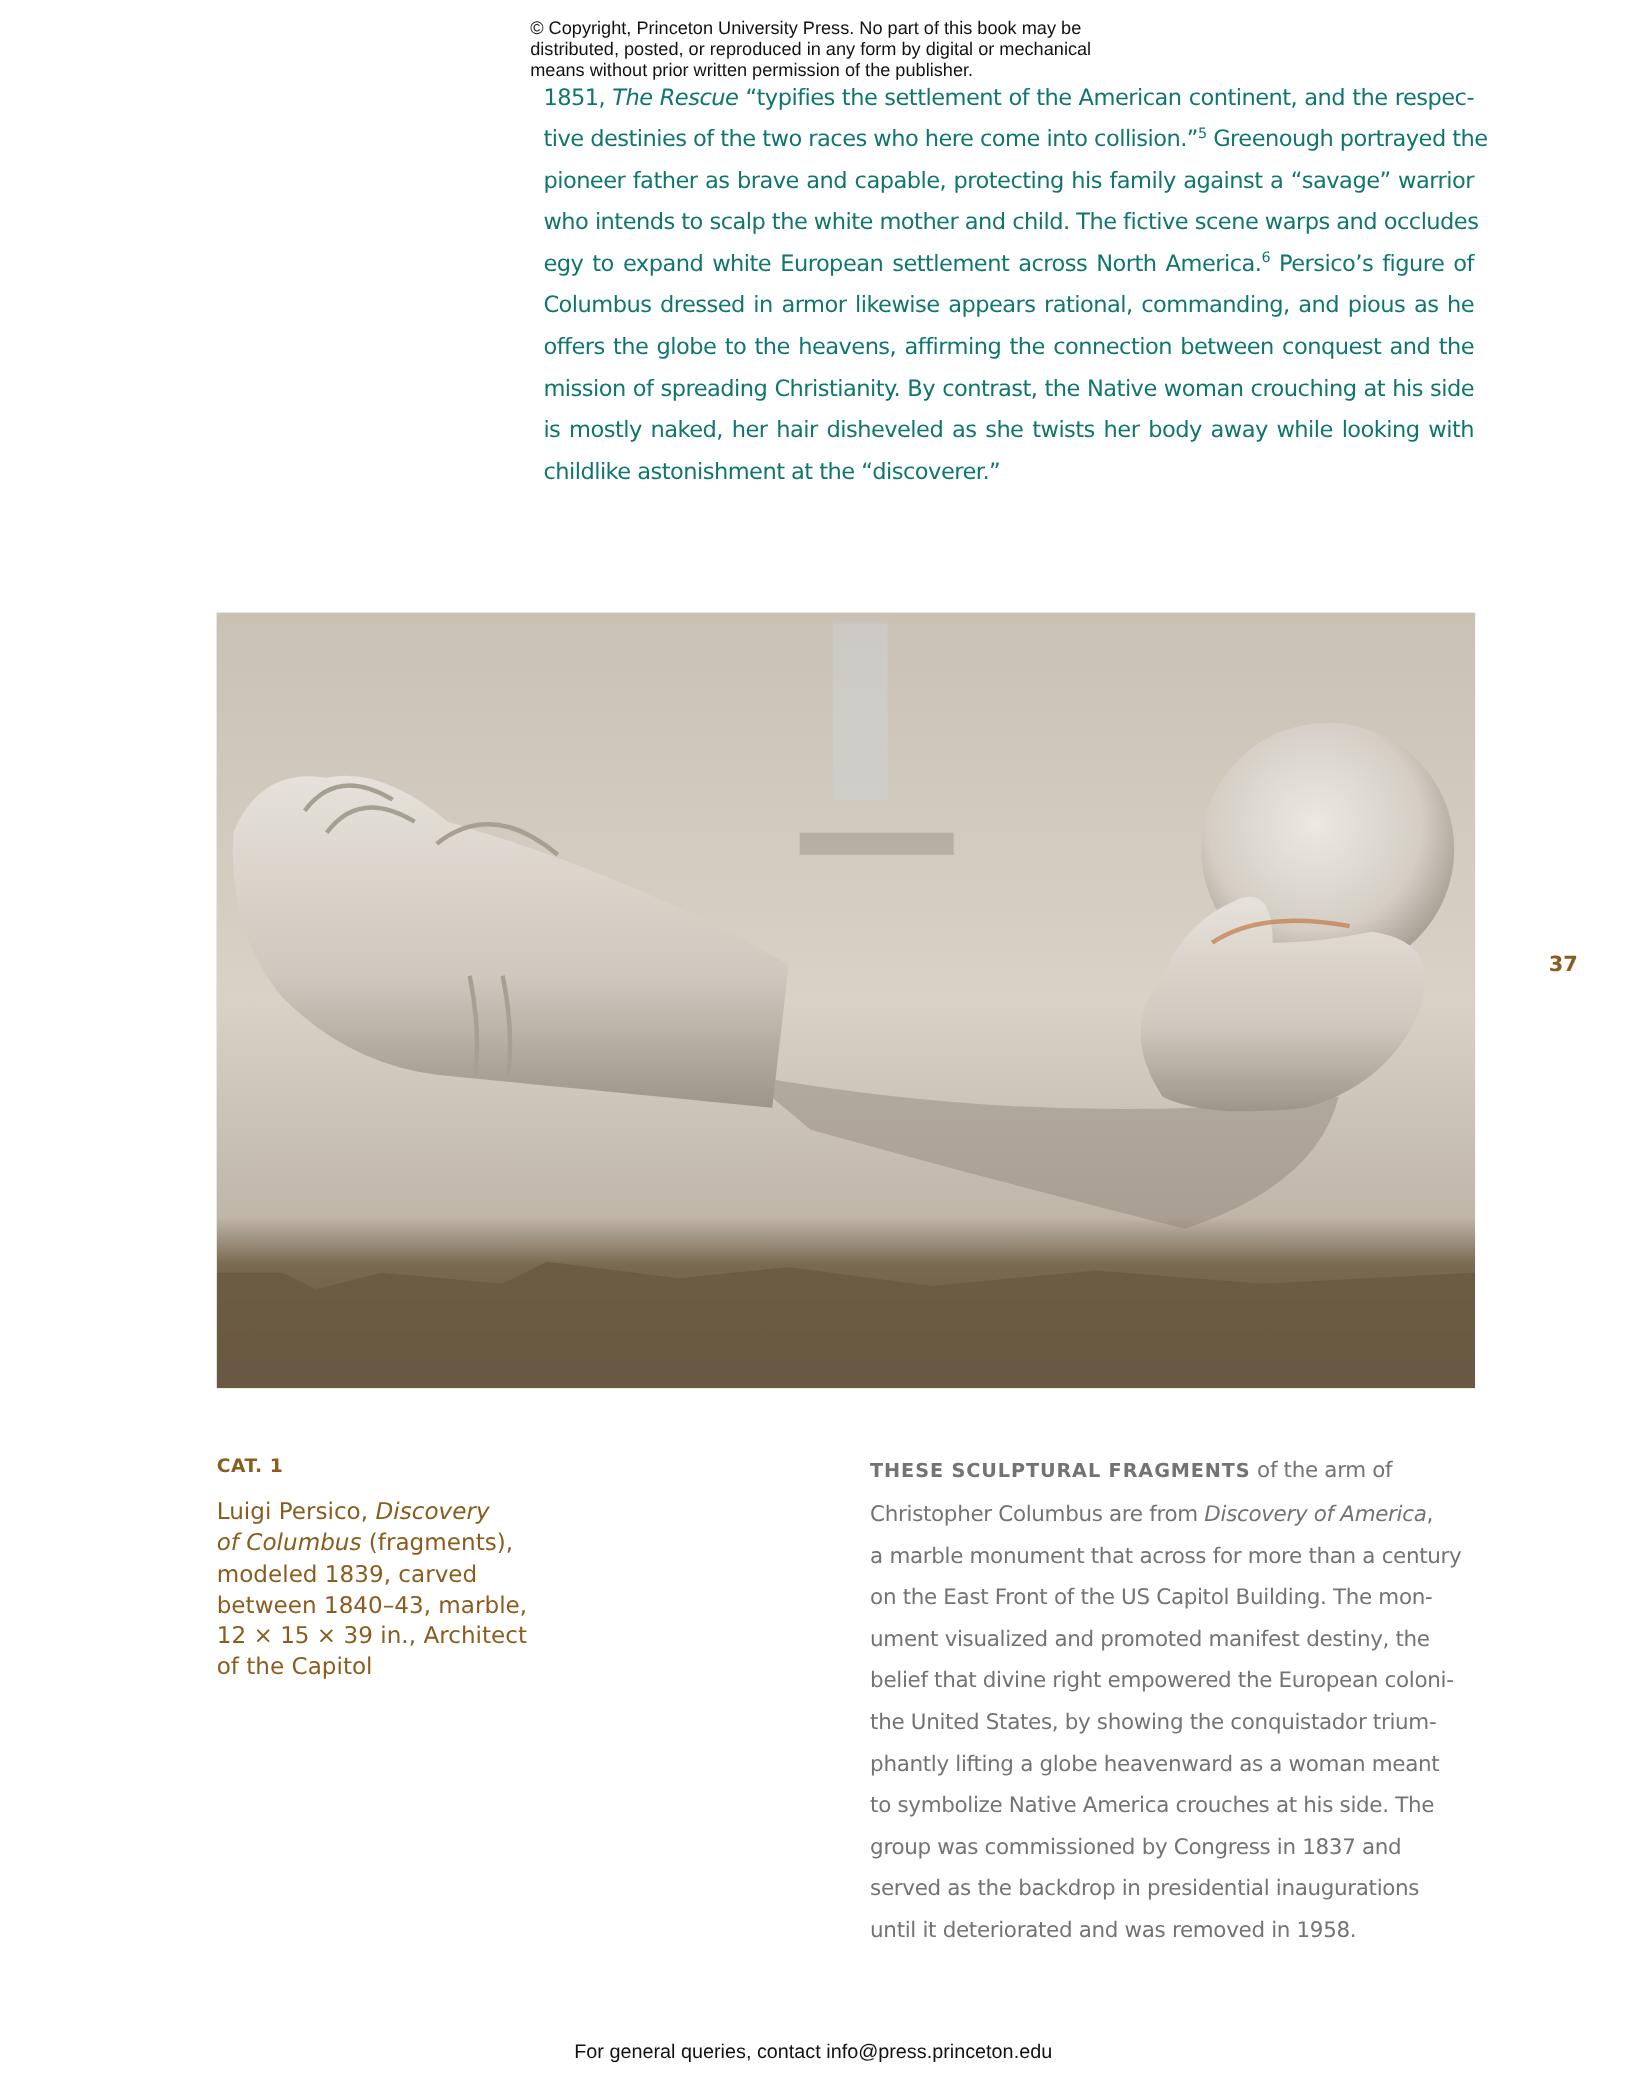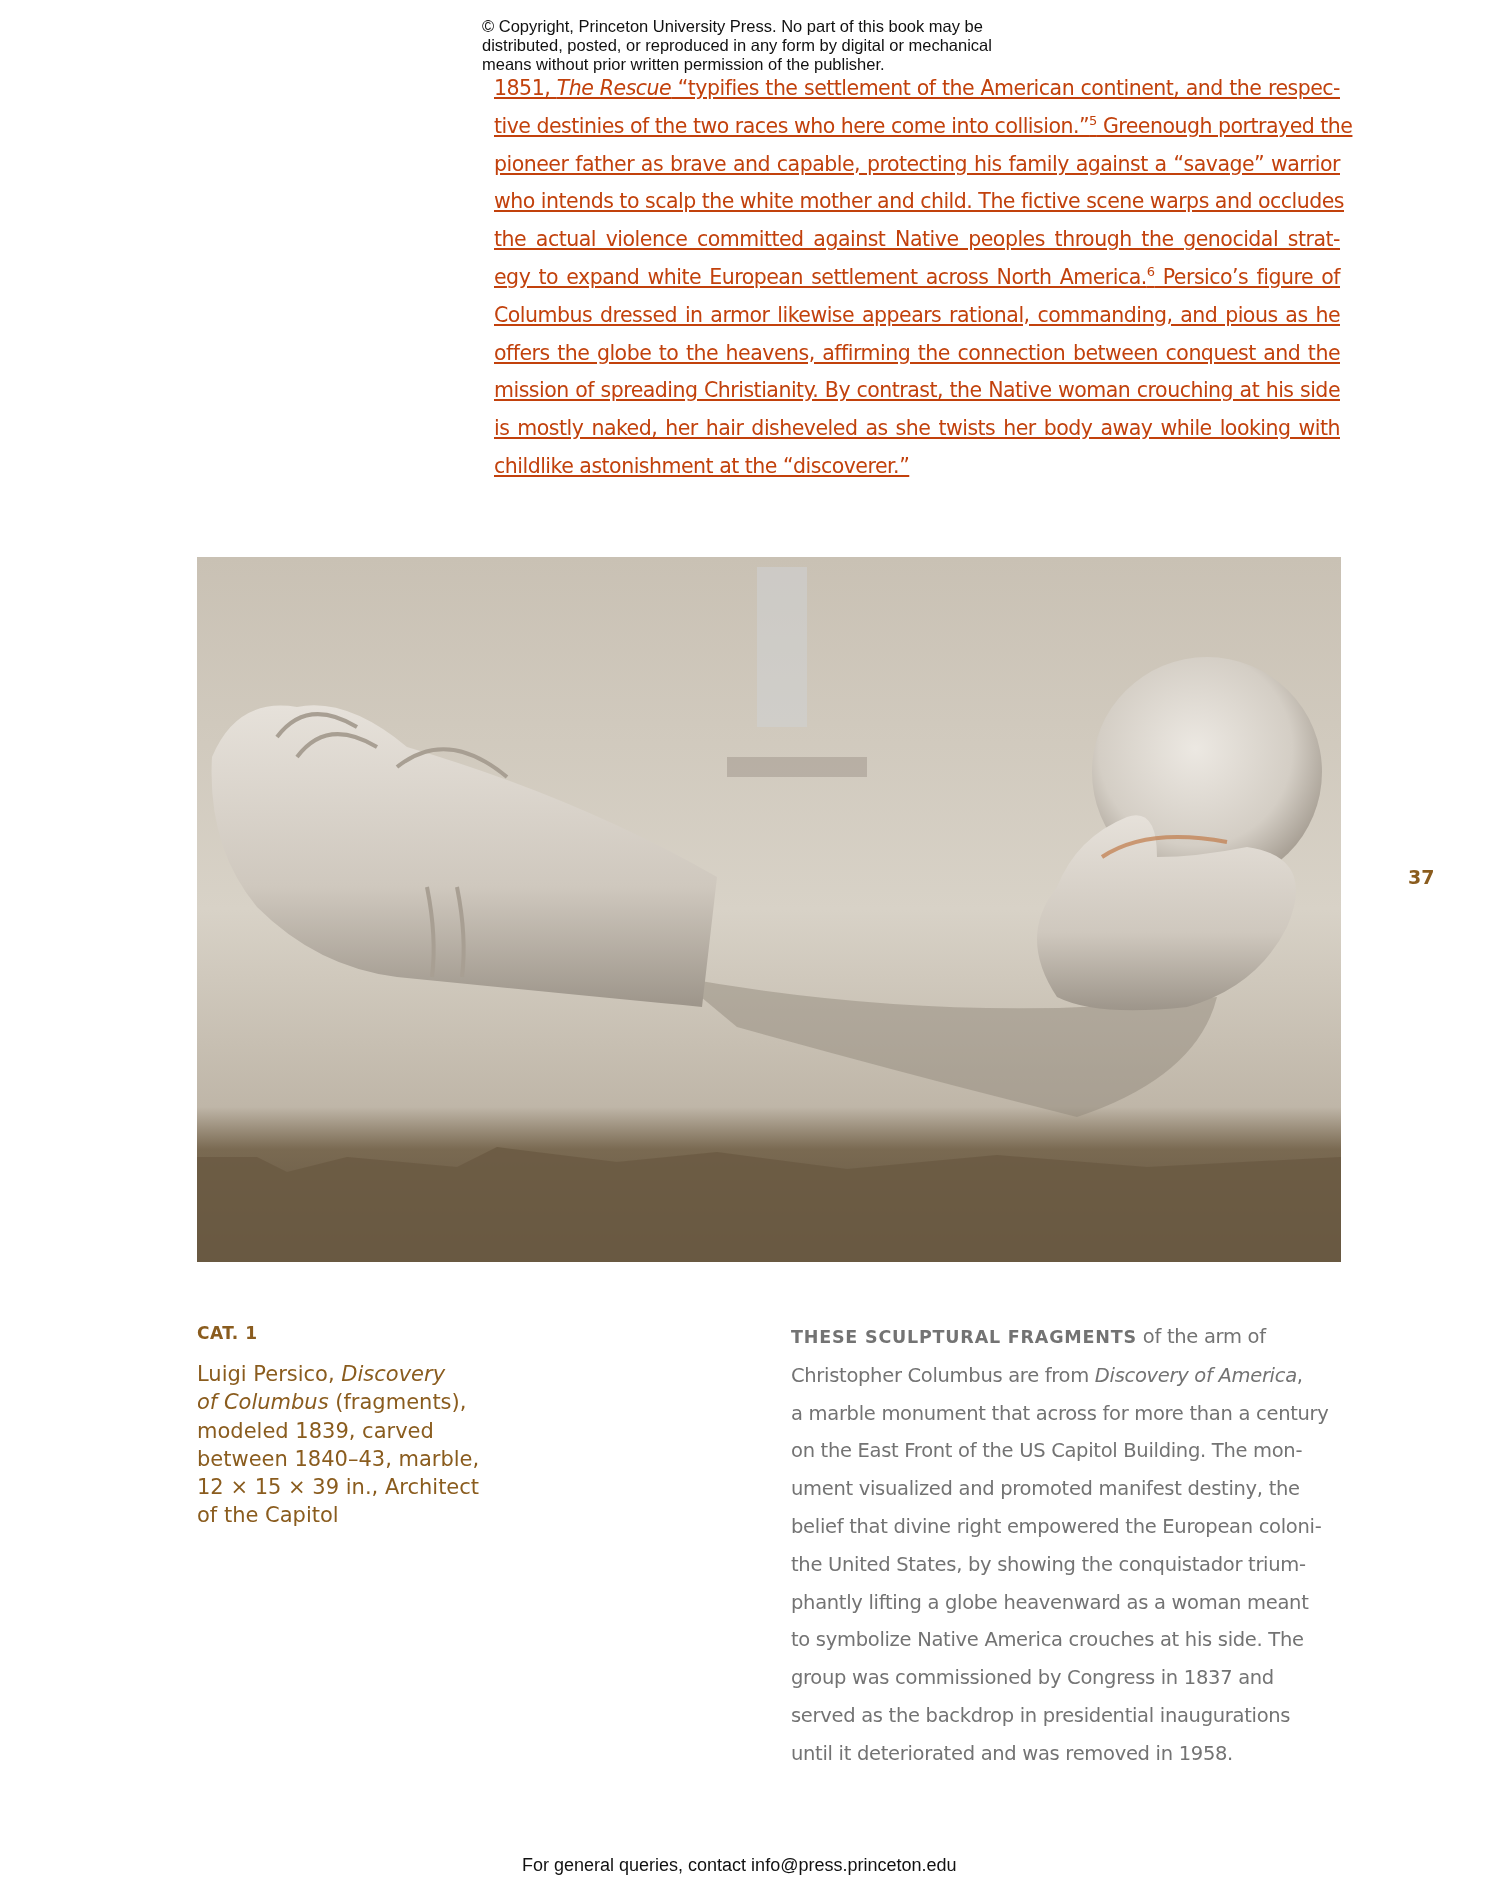--- a/index.html
+++ b/index.html
@@ -4,23 +4,22 @@
 <style>
   html, body { margin: 0; padding: 0; background: #ffffff; }
   body { width: 1500px; height: 1895px; position: relative; overflow: hidden; }
   .copyright {
     position: absolute; left: 482px; top: 17px; width: 560px;
     font-family: "Liberation Sans", sans-serif; font-size: 16.5px; line-height: 19px; color: #111;
   }
   .copyright span { display: block; }
   .body-text {
     position: absolute; left: 494px; top: 70px; width: 846px;
-    font-family: "DejaVu Sans", sans-serif; font-size: 20.5px; line-height: 37.8px; color: #c2410c;
+    font-family: "DejaVu Sans", sans-serif; font-size: 20.5px; line-height: 37.8px; color: #0f766e;
     letter-spacing: -0.5px;
-    text-decoration: underline;
   }
   .body-text .line { display: block; white-space: nowrap; text-align: justify; text-align-last: justify; }
   .body-text .line.last { text-align-last: left; }
   .body-text sup { font-size: 13px; line-height: 0; }
   .photo {
     position: absolute; left: 197px; top: 557px; width: 1144px; height: 705px; overflow: hidden;
     background: #b9b2a6;
   }
   .photo svg { display: block; width: 100%; height: 100%; }
   .page-number {
@@ -56,21 +55,20 @@
   <span>© Copyright, Princeton University Press. No part of this book may be</span>
   <span>distributed, posted, or reproduced in any form by digital or mechanical</span>
   <span>means without prior written permission of the publisher.</span>
 </div>
 
 <div class="body-text">
   <span class="line"><span>1851, </span><i>The Rescue</i><span> “typifies the settlement of the American continent, and the respec-</span></span>
   <span class="line"><span>tive destinies of the two races who here come into collision.”</span><sup>5</sup><span> Greenough portrayed the</span></span>
   <span class="line">pioneer father as brave and capable, protecting his family against a “savage” warrior</span>
   <span class="line">who intends to scalp the white mother and child. The fictive scene warps and occludes</span>
-  <span class="line">the actual violence committed against Native peoples through the genocidal strat-</span>
   <span class="line"><span>egy to expand white European settlement across North America.</span><sup>6</sup><span> Persico’s figure of</span></span>
   <span class="line">Columbus dressed in armor likewise appears rational, commanding, and pious as he</span>
   <span class="line">offers the globe to the heavens, affirming the connection between conquest and the</span>
   <span class="line">mission of spreading Christianity. By contrast, the Native woman crouching at his side</span>
   <span class="line">is mostly naked, her hair disheveled as she twists her body away while looking with</span>
   <span class="line last">childlike astonishment at the “discoverer.”</span>
 </div>
 
 <div class="photo" title="Marble sculptural fragments of an armored arm and a hand holding a globe resting on a stone slab">
   <svg viewBox="0 0 1144 705" preserveAspectRatio="none">

